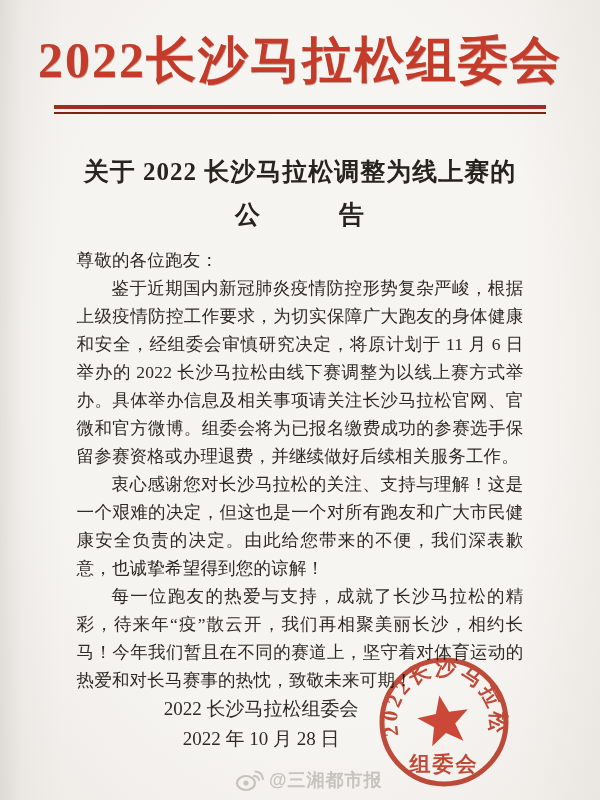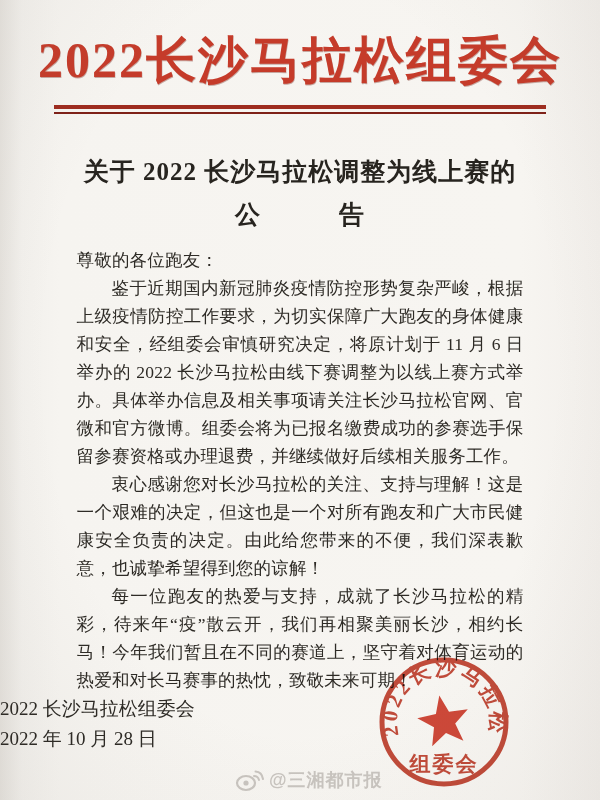--- a/index.html
+++ b/index.html
@@ -57,21 +57,21 @@
     text-align: justify;
     letter-spacing: 0.2px;
     color: #2e2b26;
   }
   .doc-body p { margin: 0; }
   .doc-body p.indent { text-indent: 2em; }
 
   .signature {
     margin-top: 0;
     padding-right: 78px;
-    text-align: left;
+    text-align: center;
     font-size: 19px;
     line-height: 30px;
     color: #2e2b26;
     position: relative;
     z-index: 1;
   }
 
   .seal {
     position: absolute;
     left: 364px;

